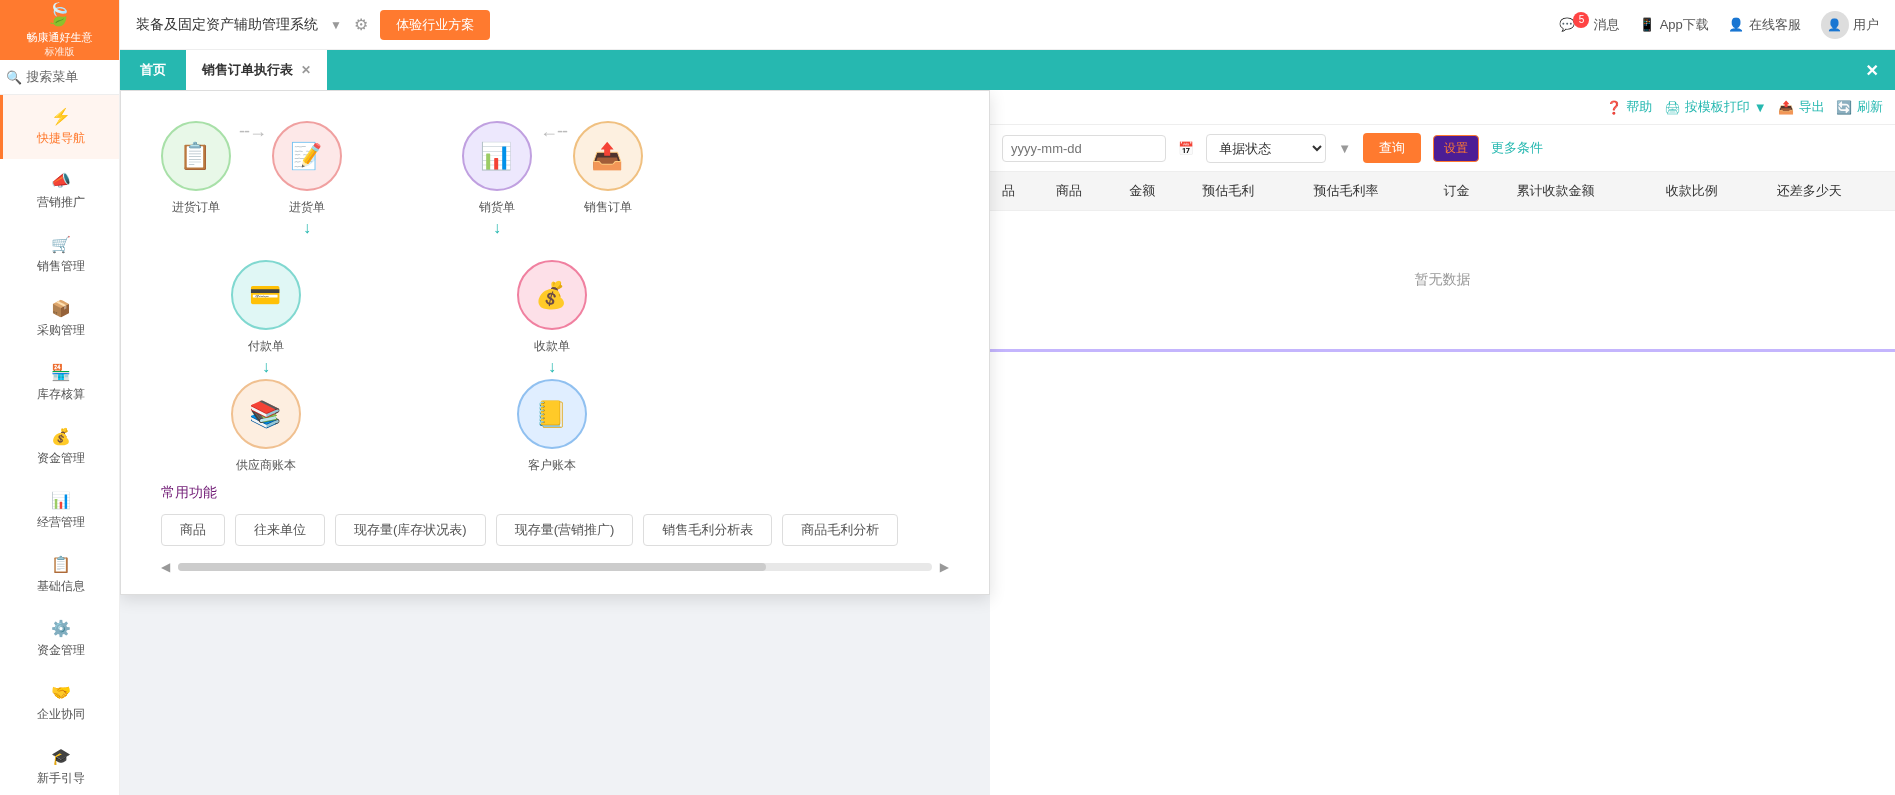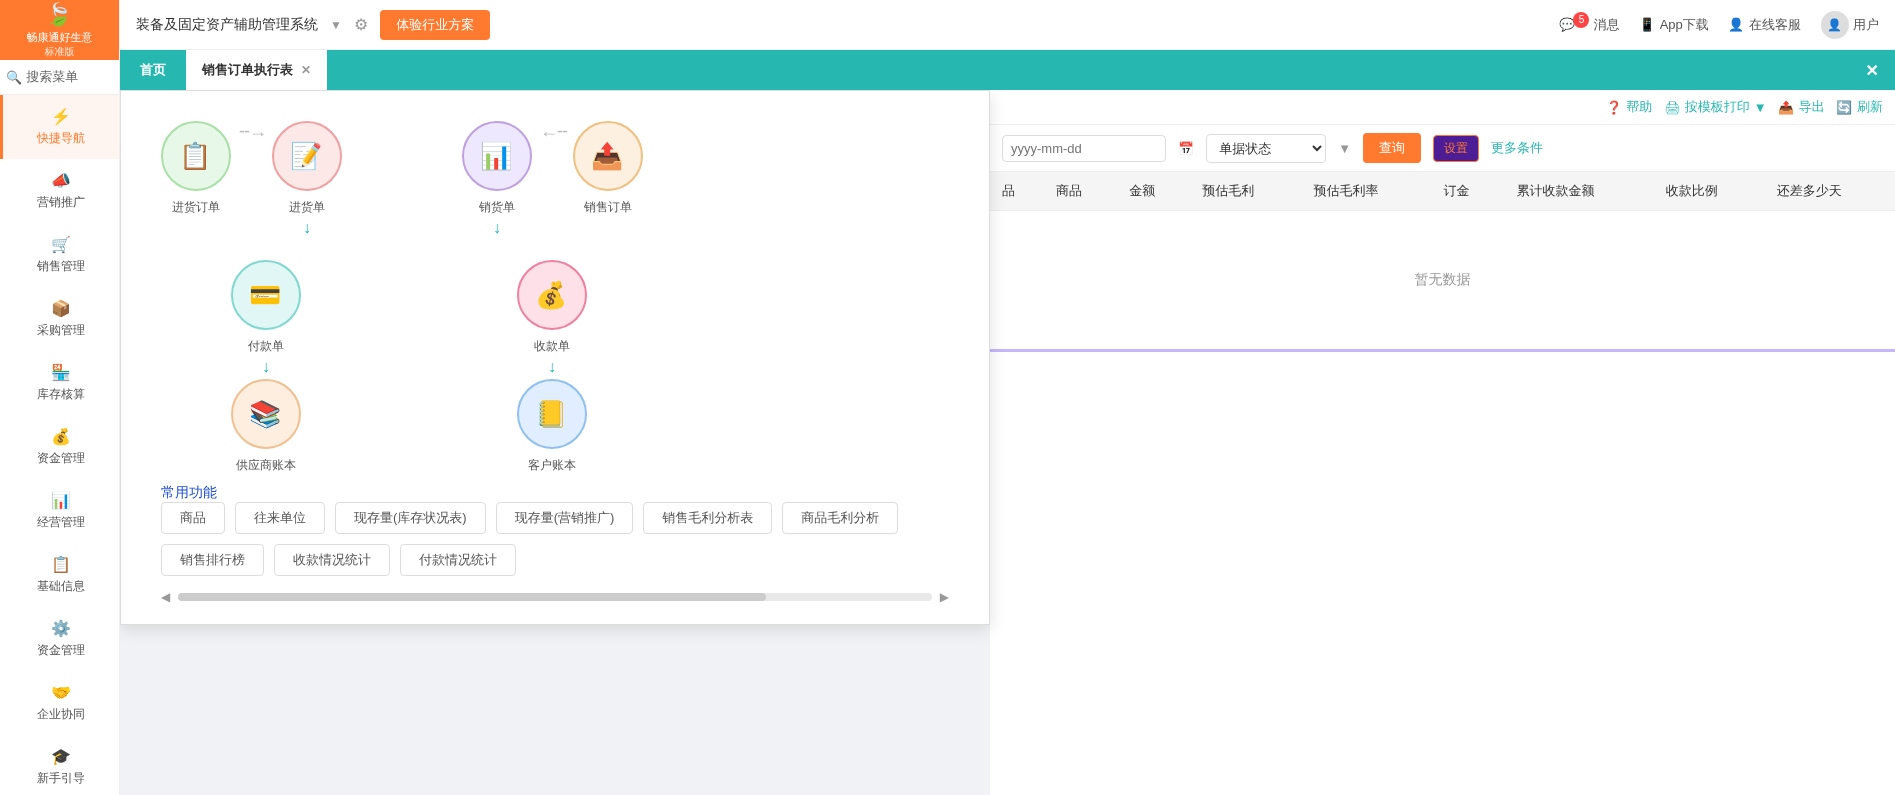--- a/index.html
+++ b/index.html
@@ -239,21 +239,22 @@
     .circle-orange-light { background: #fdf0e0; }
     .circle-teal-light { background: #e0f7f5; }
     .circle-pink-light { background: #fde0e8; }
     .circle-orange2-light { background: #fdeee0; }
     .circle-blue-light { background: #e0eeff; }
 
     
     .common-section { margin-top: 10px; }
     .common-title {
       font-size: 14px;
-      color: #1d4ed8;
+      color: #701a75;
+      margin-bottom: 12px;
       font-weight: 500;
     }
     .common-buttons {
       display: flex;
       flex-wrap: wrap;
       gap: 10px;
     }
     .common-btn {
       border: 1px solid #ddd;
       background: #fff;
@@ -582,25 +583,20 @@
 
       <div class="common-section">
         <div class="common-title">常用功能</div>
         <div class="common-buttons">
           <button class="common-btn">商品</button>
           <button class="common-btn">往来单位</button>
           <button class="common-btn">现存量(库存状况表)</button>
           <button class="common-btn">现存量(营销推广)</button>
           <button class="common-btn">销售毛利分析表</button>
           <button class="common-btn">商品毛利分析</button>
-        </div>
-        <div class="common-buttons" style="margin-top:10px;">
-          <button class="common-btn">销售排行榜</button>
-          <button class="common-btn">收款情况统计</button>
-          <button class="common-btn">付款情况统计</button>
         </div>
       </div>
 
       <div class="scroll-row">
         <span style="color:#999; font-size:12px;">◀</span>
         <div class="scroll-track">
           <div class="scroll-thumb"></div>
         </div>
         <span style="color:#999; font-size:12px;">▶</span>
       </div>

